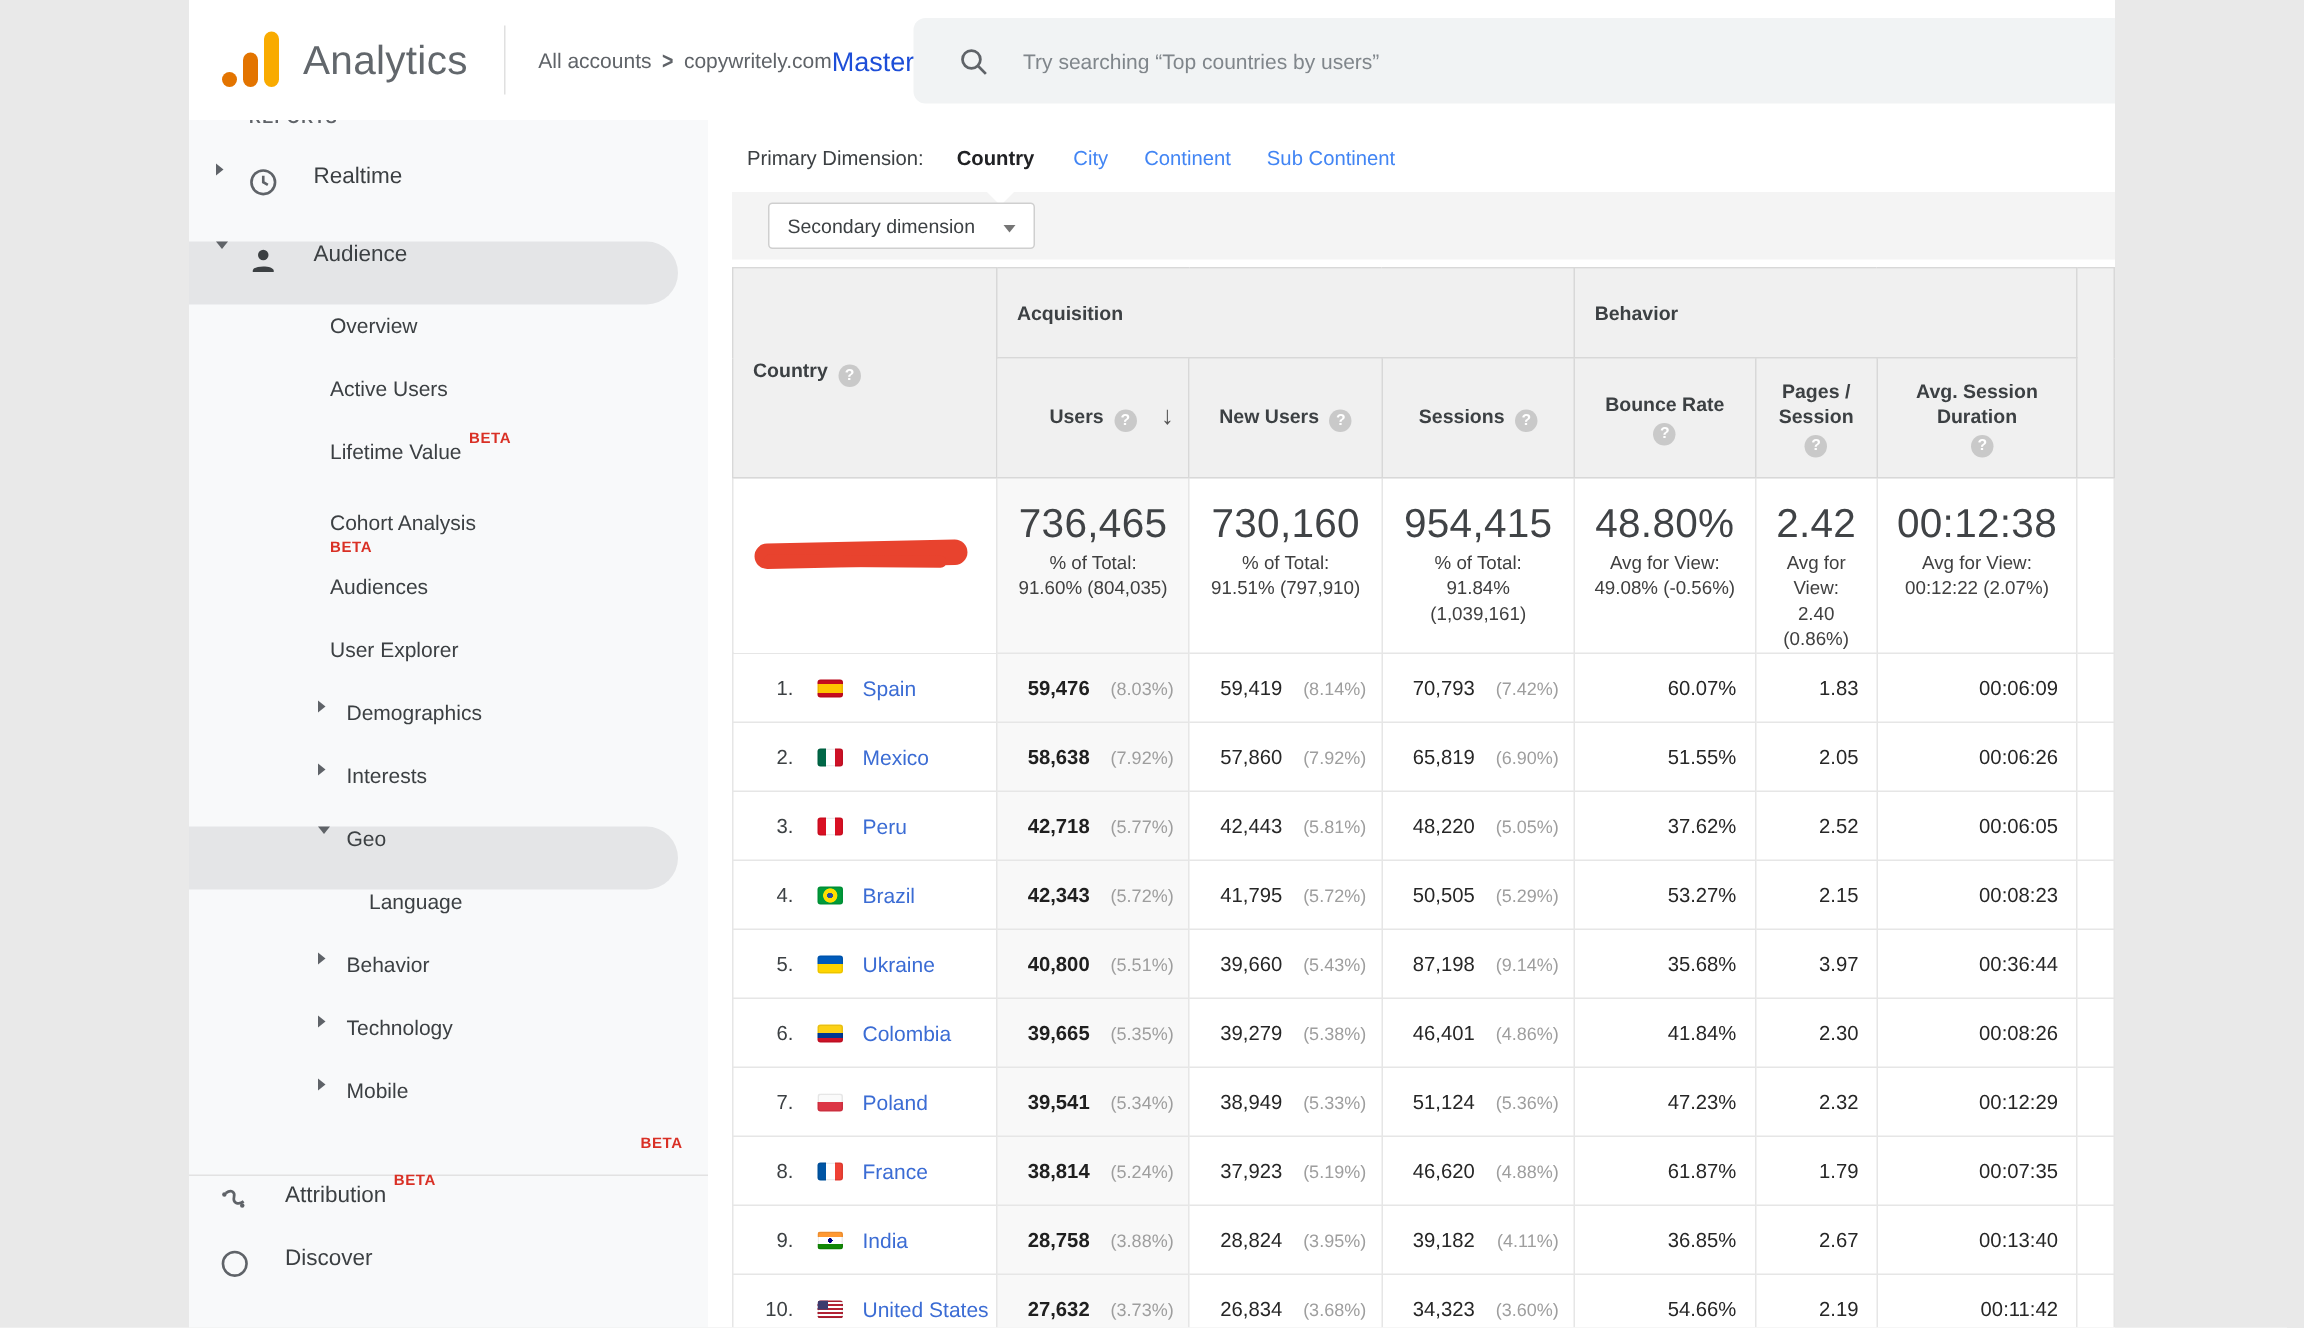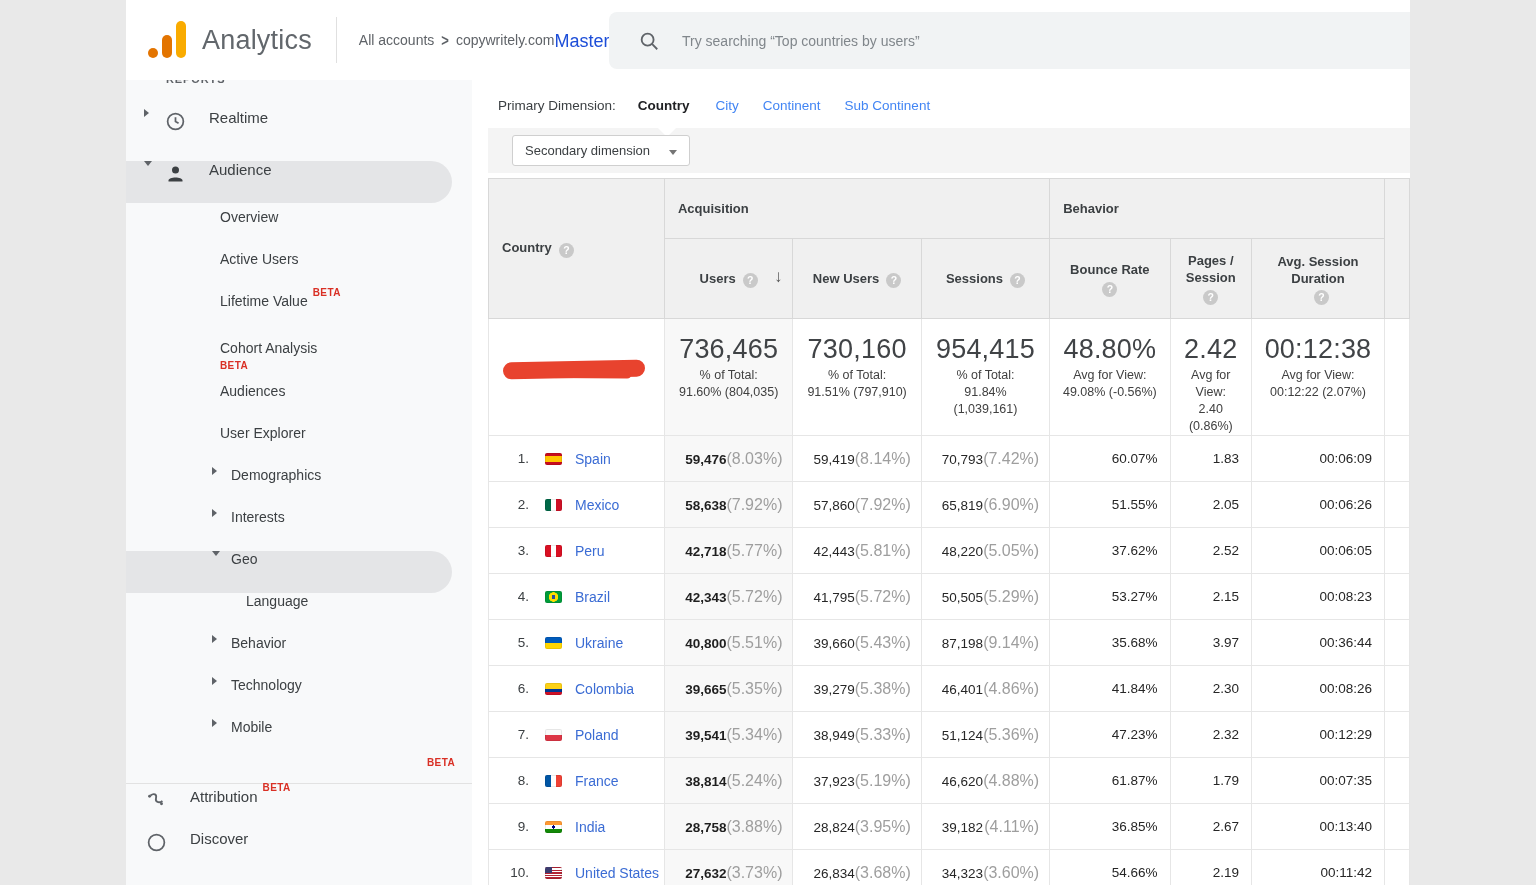--- a/index.html
+++ b/index.html
@@ -97,21 +97,21 @@
   tr.datarow td{height:46px}
   td.cc{padding-left:14px}
   .cc-inner{display:flex;align-items:center}
   .rank{width:26px;text-align:right;color:#3c4043;flex:none}
   .flag{position:relative;width:17px;height:12px;border-radius:2px;margin:0 13px 0 16px;flex:none;display:inline-block;box-shadow:inset 0 0 0 1px rgba(0,0,0,.08);overflow:hidden}
   a.clink{color:var(--link-blue);text-decoration:none;font-size:14px;cursor:pointer}
   td.num{text-align:right;padding-right:10px}
   .num-wrap{display:flex;justify-content:flex-end;align-items:baseline}
   .num-wrap b{font-weight:700;color:#1f1f1f}
   .num-wrap .val{color:#262626}
-  .pct{width:56px;text-align:right;color:#9e9e9e;font-size:16px;flex:none}
+  .pct{width:56px;text-align:right;color:#9e9e9e;font-size:12px;flex:none}
   td.plain{text-align:right;padding-right:12px;color:#262626}
   
   .flag-es{background:linear-gradient(180deg,#c60b1e 0 27%,#ffc400 27% 73%,#c60b1e 73%)}
   .flag-mx{background:linear-gradient(90deg,#006847 0 33%,#fff 33% 67%,#ce1126 67%)}
   .flag-pe{background:linear-gradient(90deg,#d91023 0 33%,#fff 33% 67%,#d91023 67%)}
   .flag-br{background:radial-gradient(circle at 50% 50%,#2a4fa0 0 2px,#ffdf00 2px 4.5px,#009b3a 5px)}
   .flag-ua{background:linear-gradient(180deg,#005bbb 0 50%,#ffd500 50%)}
   .flag-co{background:linear-gradient(180deg,#fcd116 0 50%,#003893 50% 75%,#ce1126 75%)}
   .flag-pl{background:linear-gradient(180deg,#fafafa 0 50%,#dc3545 50%)}
   .flag-fr{background:linear-gradient(90deg,#0055a4 0 33%,#fff 33% 67%,#ef4135 67%)}

